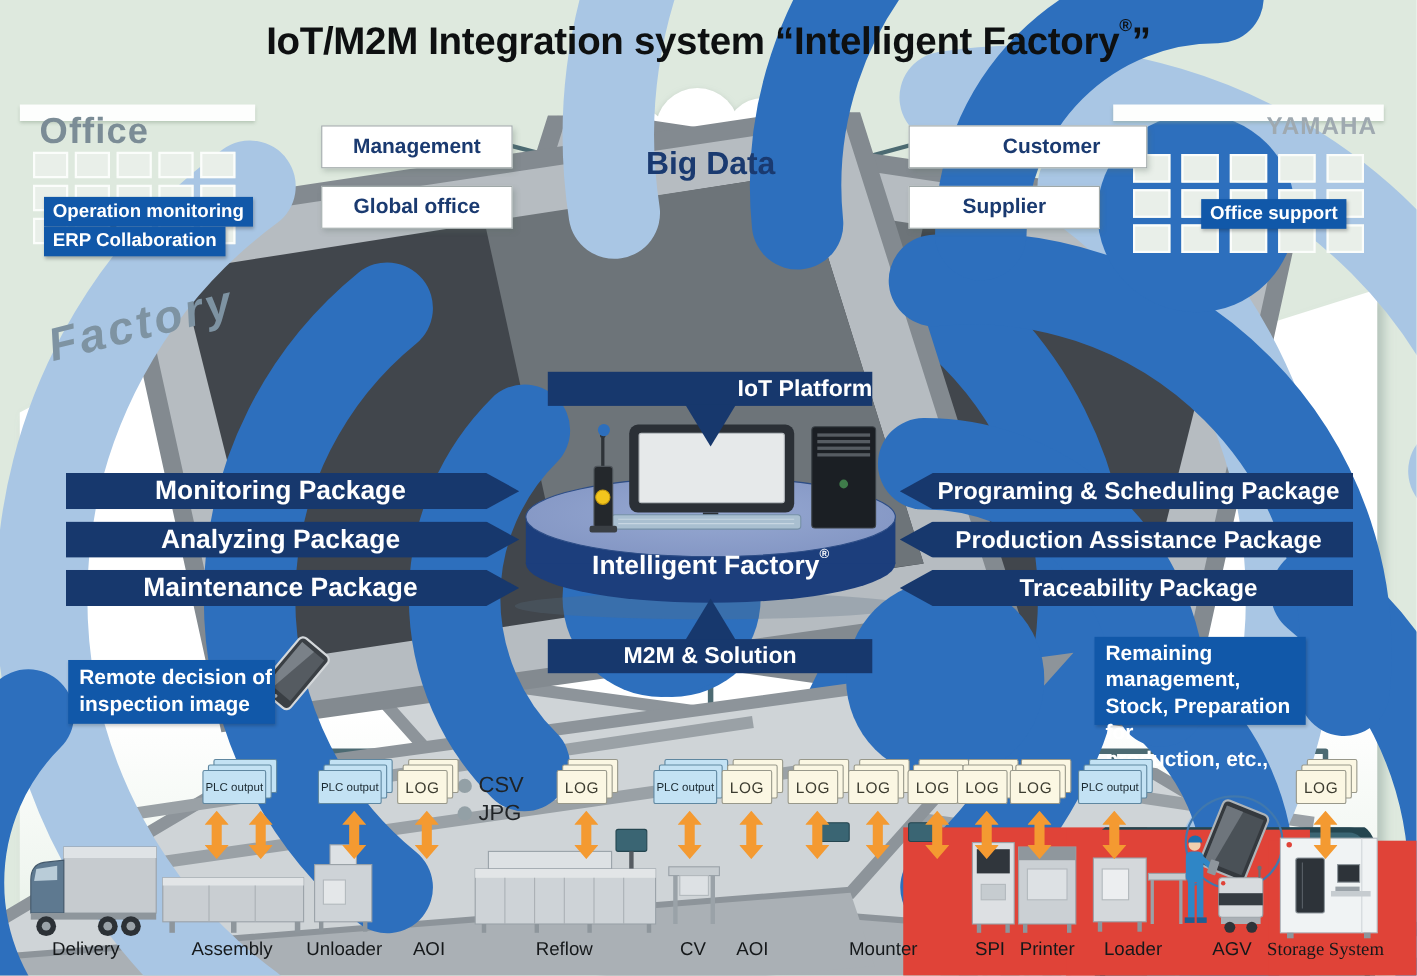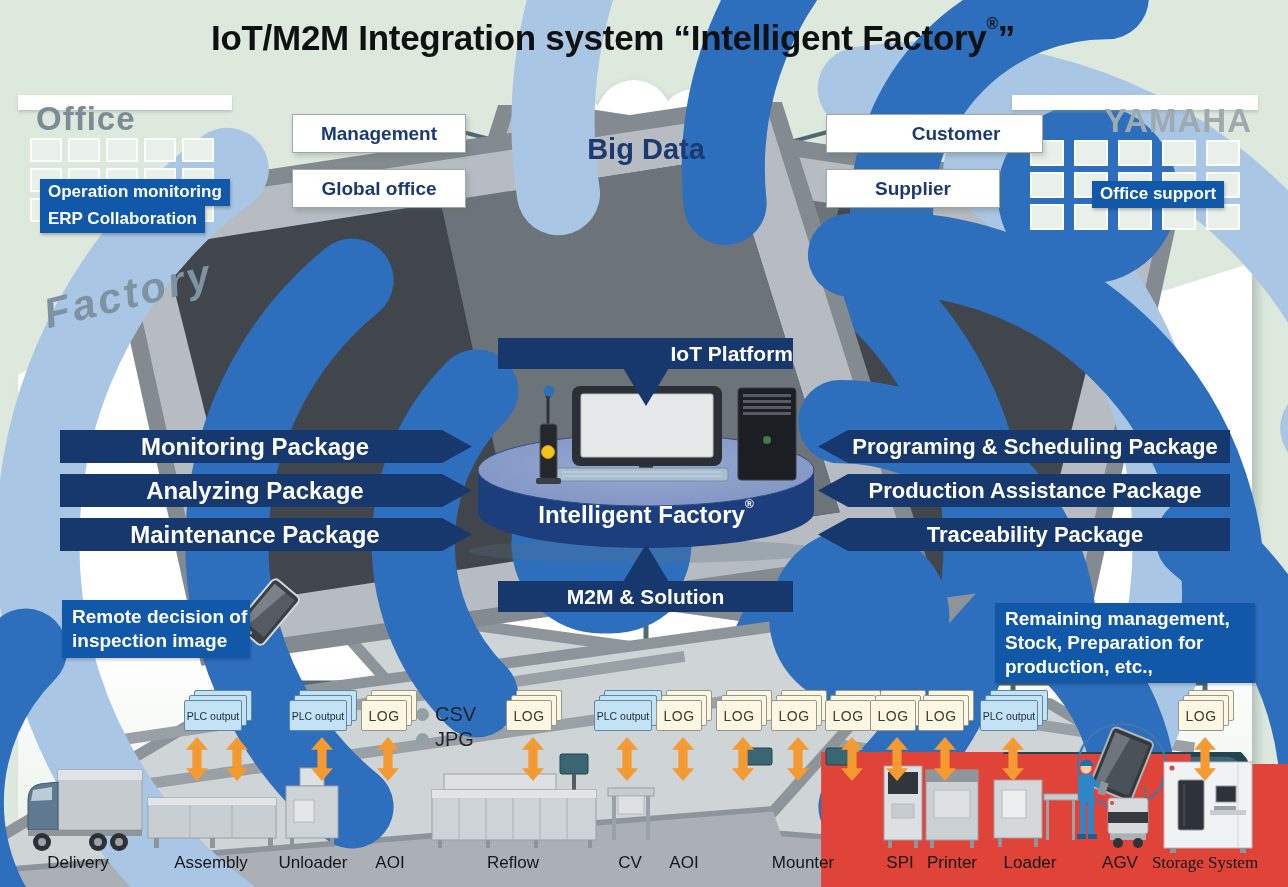--- a/index.html
+++ b/index.html
@@ -2,30 +2,30 @@
 <html style="--background: #dee9de; --navy: #17386d; --text-navy: #1a3a70; --accent-blue: #1158a9; --orange: #f49a31; --line-slate: #4c6a72; --disk-top: #8496c4; --disk-side: #1c3e7c; --gray-label: #7e93a2; --office-gray: #7b8c96; --yamaha-gray: #9fa9b0; --plc-doc: #c3e2f4; --log-doc: #fbf7e3;"><head>
 <meta charset="utf-8">
 <style>
   html,body{margin:0;padding:0;}
   .stage{position:relative;width:1288px;height:887px;background:var(--background,#dee9de);
          font-family:"Liberation Sans",sans-serif;overflow:hidden;}
   .abs{position:absolute;}
   svg.layer{position:absolute;left:0;top:0;pointer-events:none;}
 
   
-  #title{left:613px;top:18px;transform:translateX(-50%);font-size:35px;font-weight:bold;
+  #title{left:644px;top:18px;transform:translateX(-50%);font-size:35px;font-weight:bold;
          color:#0e1011;white-space:nowrap;letter-spacing:-.3px;}
   #title sup{font-size:.45em;position:relative;top:-.55em;}
 
   
   .roof{position:absolute;background:#fdfefd;box-shadow:0 2px 3px rgba(130,155,130,.45);}
   .window{position:absolute;background:#e9efe9;border:2px solid #fbfdfb;}
   #office-label{left:36px;top:100px;font-size:33px;font-weight:bold;letter-spacing:1px;
                 color:var(--office-gray,#7b8c96);}
-  #yamaha-label{left:1252px;top:102px;transform:translateX(-100%);font-size:33px;font-weight:bold;
+  #yamaha-label{left:1252px;top:102px;transform:translateX(-100%);font-size:22px;font-weight:bold;
                 letter-spacing:1px;color:var(--yamaha-gray,#9fa9b0);}
   .tag{position:absolute;background:var(--accent-blue,#1158a9);color:#fff;font-weight:bold;
        font-size:17px;line-height:22px;padding:2px 8px 3px;box-shadow:1px 2px 3px rgba(0,0,0,.25);
        white-space:nowrap;}
 
   
   .top-box{position:absolute;width:172px;height:37px;background:#fff;border:1px solid #9fa8a8;
            box-shadow:2px 3px 5px rgba(90,110,100,.3);color:var(--text-navy,#1a3a70);
            font-weight:bold;font-size:19px;text-align:center;line-height:37px;}
   #bigdata-label{left:646px;top:133px;transform:translateX(-50%);font-size:29px;font-weight:bold;
@@ -54,21 +54,21 @@
 
   
   #hub-label{left:646px;top:501px;transform:translateX(-50%);font-size:24px;font-weight:bold;
              color:#fff;white-space:nowrap;}
   #hub-label sup{font-size:.5em;position:relative;top:-.5em;}
 
   
   .info-box{position:absolute;background:var(--accent-blue,#1158a9);color:#fff;font-weight:bold;
             font-size:19px;line-height:24px;box-sizing:border-box;box-shadow:1px 2px 3px rgba(0,0,0,.2);}
   #remote-box{left:62px;top:600px;width:188px;height:58px;padding:5px 0 0 10px;}
-  #remaining-box{left:995px;top:579px;width:260px;height:80px;padding:4px 0 0 10px;margin-top:24px;}
+  #remaining-box{left:995px;top:579px;width:192px;height:80px;padding:4px 0 0 10px;}
 
   
   .legend-row{position:absolute;font-size:20px;color:#1f2326;display:flex;align-items:center;gap:6px;}
   .legend-row .bullet{width:13px;height:13px;border-radius:50%;background:#93a0a6;display:inline-block;}
 
   
   .doc-stack{position:absolute;}
   .doc-stack .pg{position:absolute;border-radius:2px;box-sizing:border-box;}
   .doc-stack.plc .pg{width:58px;height:31px;background:var(--plc-doc,#c3e2f4);border:1.5px solid #5f87a0;}
   .doc-stack.log .pg{width:46px;height:31px;background:var(--log-doc,#fbf7e3);border:1.5px solid #98988a;}

